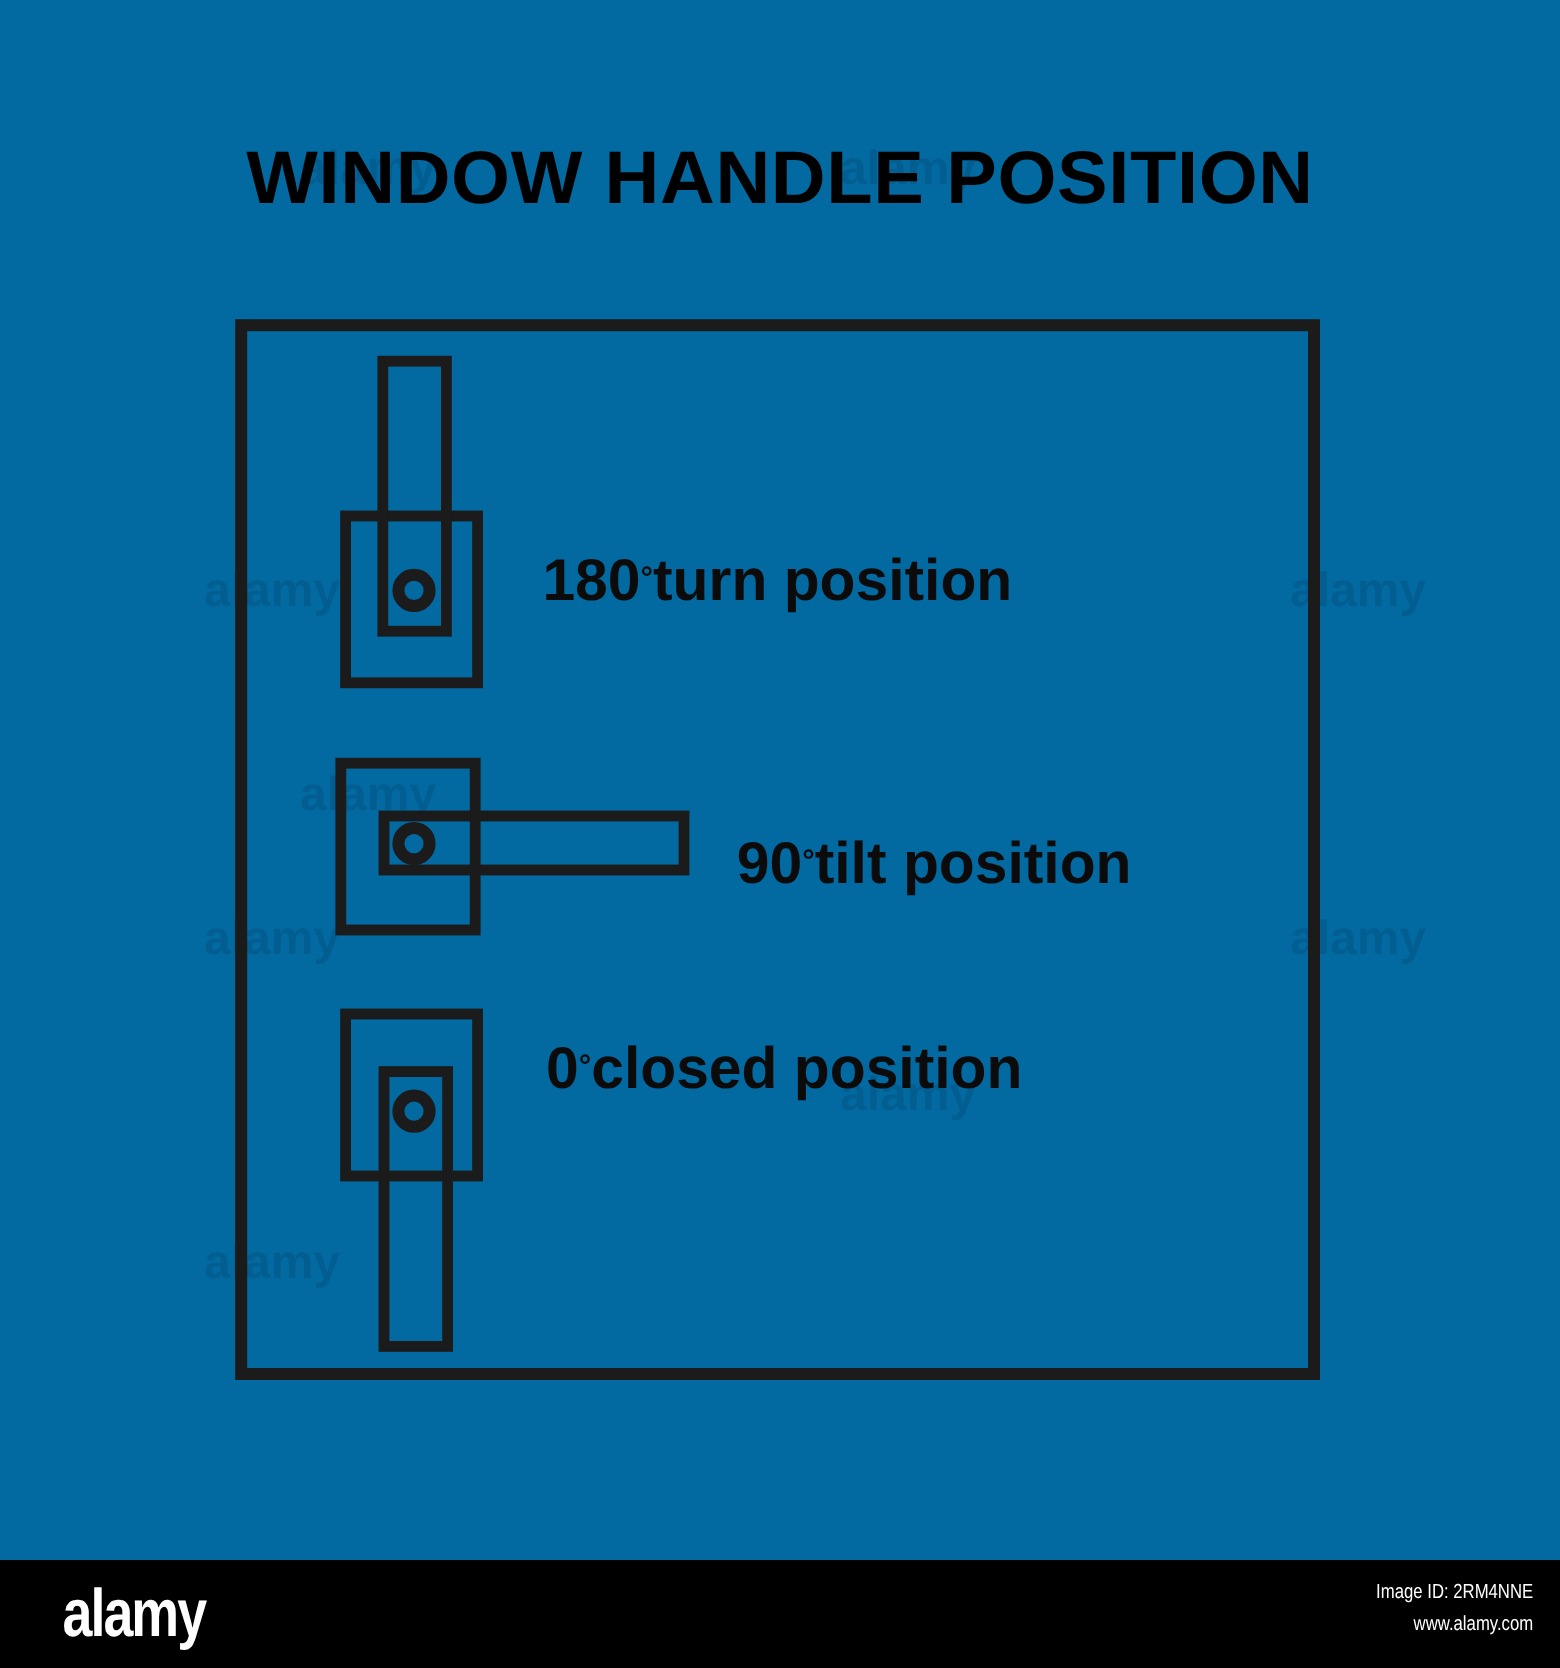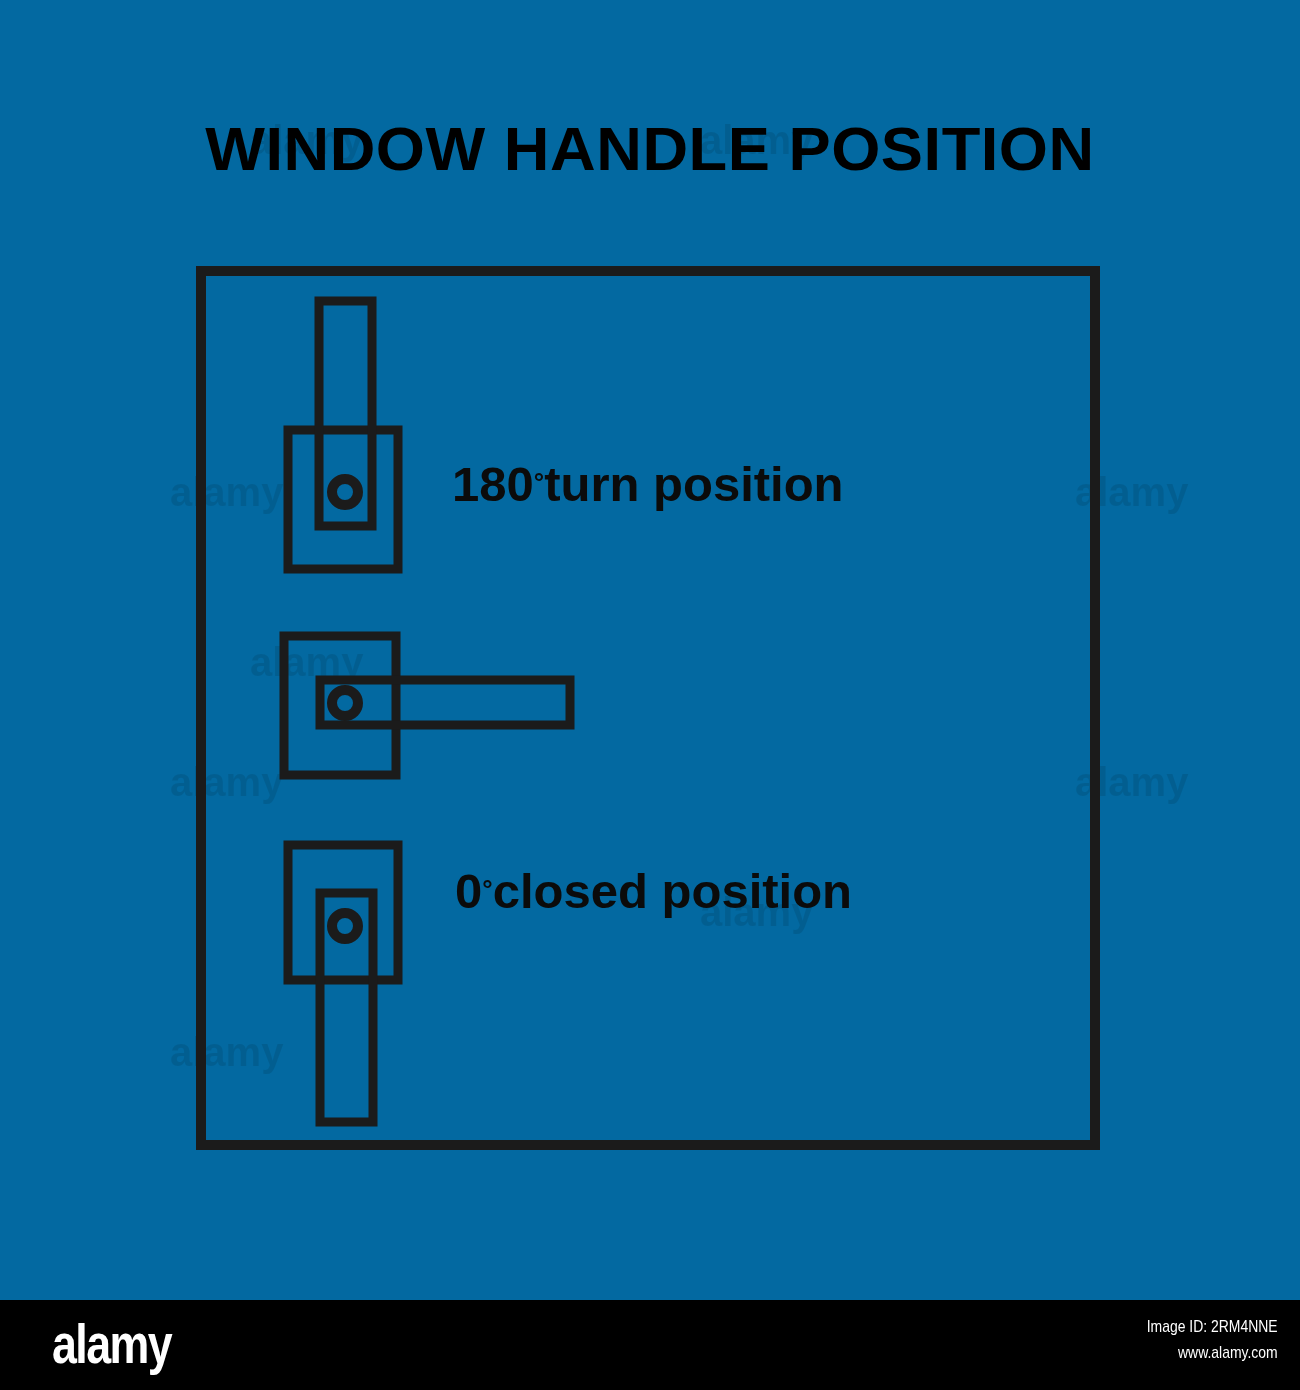--- a/index.html
+++ b/index.html
@@ -180,20 +180,23 @@
         <circle cx="149" cy="660" r="13" stroke-width="10"></circle>
       </g>
 
     </g>
   </svg>
 
   <div class="label" id="label-180">
     <span class="num">180</span><span class="deg">°</span><span class="txt">turn position</span>
   </div>
 
+  <div class="label" id="label-90">
+    <span class="num">90</span><span class="deg">°</span><span class="txt">tilt position</span>
+  </div>
 
   <div class="label" id="label-0">
     <span class="num">0</span><span class="deg">°</span><span class="txt">closed position</span>
   </div>
 
 </div>
 
 <div class="footer">
   <div class="footer-logo">alamy</div>
   <div class="footer-right">

